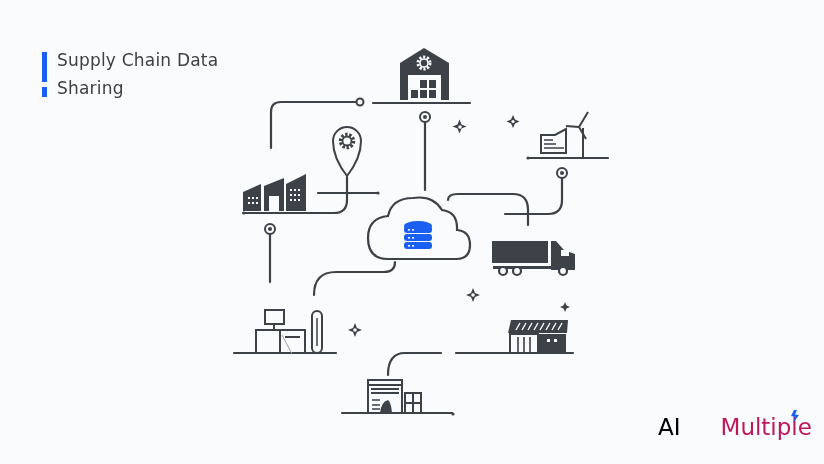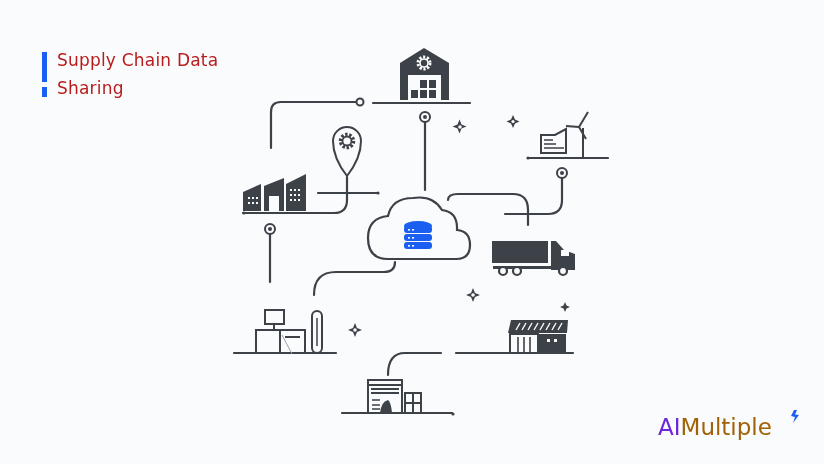--- a/index.html
+++ b/index.html
@@ -7,28 +7,28 @@
       width: 824px; height: 464px; overflow: hidden;
       background: #fafbfc;
       font-family: "DejaVu Sans", sans-serif;
       position: relative;
     }
     .title-block { position: absolute; left: 42px; top: 50px; }
     .title-bar-top { position: absolute; left: 0; top: 2px; width: 5px; height: 30px; background: #1a5ff0; }
     .title-bar-bot { position: absolute; left: 0; top: 37px; width: 5px; height: 10px; background: #1a5ff0; }
     .title-line {
       position: absolute; left: 15px; white-space: nowrap;
-      font-size: 17px; color: #b91c1c; letter-spacing: 0.2px;
+      font-size: 17px; color: #404040; letter-spacing: 0.2px;
     }
     .title-line.l1 { top: 0px; }
     .title-line.l2 { top: 28px; text-align: center; }
     svg.diagram { position: absolute; left: 0; top: 0; }
     .logo { position: absolute; left: 658px; top: 414px; font-size: 23px; white-space: nowrap; }
-    .logo .ai { color: #6d28d9; }
-    .logo .mult { color: #a16207; }
+    .logo .ai { color: #000000; }
+    .logo .mult { color: #be185d; margin-left: 40px; }
     .logo-mark { position: absolute; left: 789px; top: 410px; }
   </style>
 </head>
 <body>
 
 <div class="title-block">
   <div class="title-bar-top"></div>
   <div class="title-bar-bot"></div>
   <div class="title-line l1">Supply Chain Data</div>
   <div class="title-line l2">Sharing</div>

